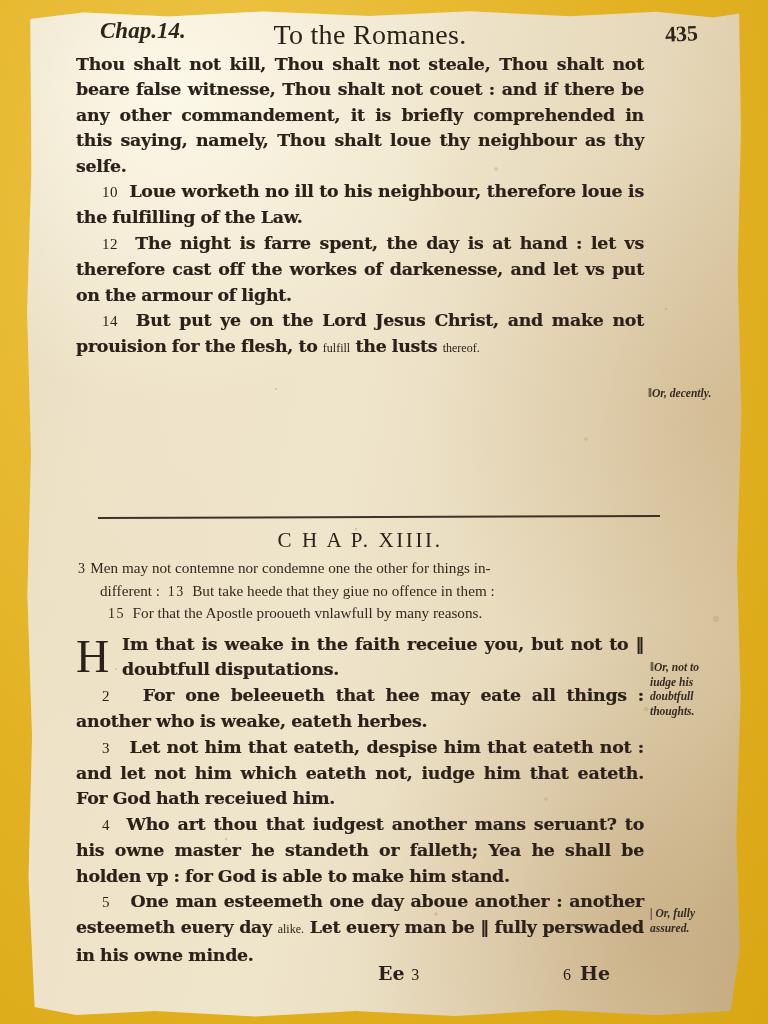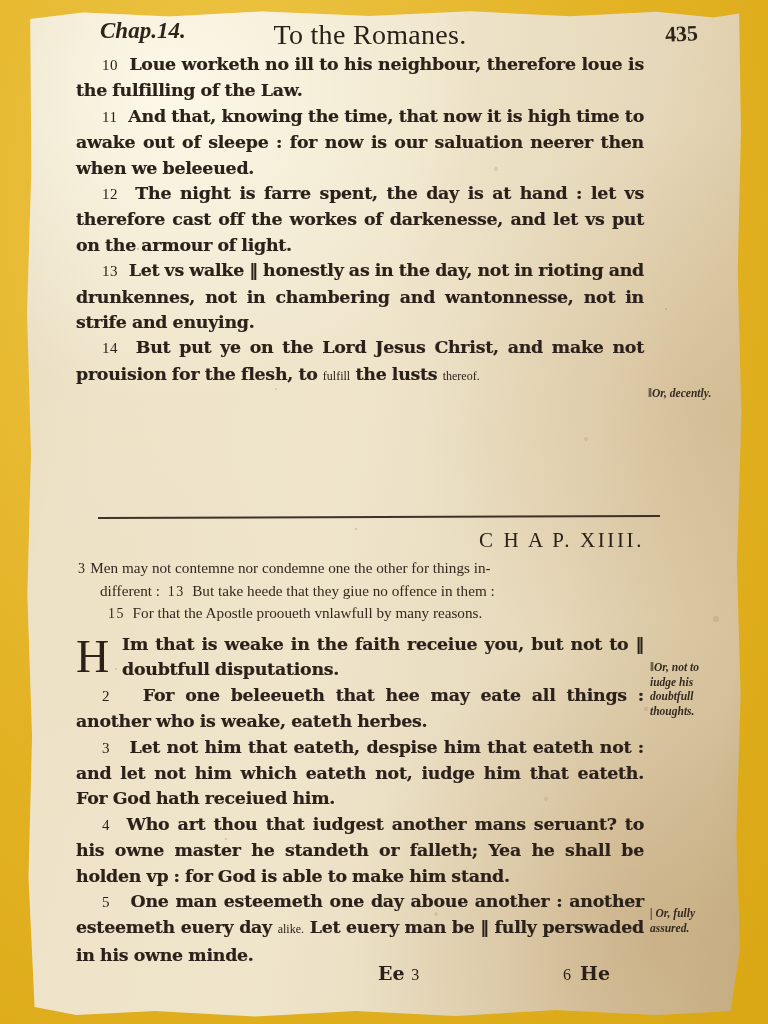--- a/index.html
+++ b/index.html
@@ -144,21 +144,21 @@
     border-top: 2.6px solid #2e241c;
     transform: rotate(-0.22deg);
     opacity: .92;
   }
 
   
   #chaphead {
     position: absolute;
     left: 76px; top: 528px;
     width: 568px;
-    text-align: right;
+    text-align: center;
     font-family: "Liberation Serif", serif;
     font-size: 21px;
     font-weight: 400;
     letter-spacing: 2.6px;
     color: #2b211a;
   }
 
   
   #argument {
     position: absolute;
@@ -250,28 +250,27 @@
   </div>
 
   <div id="runhead">
     <span class="chapno">Chap.14.</span>
     <span class="title">To the Romanes.</span>
     <span class="folio">435</span>
   </div>
 
   <div id="col">
 
+    <p class="bk"><span>Thou shalt not kill, Thou shalt not steale, Thou shalt not beare false witnesse, Thou shalt not couet : and if there be any other commandement, it is briefly comprehended in this saying, namely, Thou shalt loue thy neighbour as thy selfe.</span></p>
 
     <p class="bk ind"><span class="vn">10</span>&nbsp;&nbsp;<span>Loue worketh no ill to his neighbour, therefore loue is the fulfilling of the Law.</span></p>
 
-    <p class="bk ind"><span class="vn">11</span>&nbsp;&nbsp;<span>And that, knowing the time, that now it is high time to awake out of sleepe : for now is our saluation neerer then when we beleeued.</span></p>
 
     <p class="bk ind"><span class="vn">12</span>&nbsp;&nbsp;<span>The night is farre spent, the day is at hand : let vs therefore cast off the workes of darkenesse, and let vs put on the armour of light.</span></p>
 
-    <p class="bk ind"><span class="vn">13</span>&nbsp;&nbsp;<span>Let vs walke ‖ honestly as in the day, not in rioting and drunkennes, not in chambering and wantonnesse, not in strife and enuying.</span></p>
 
     <p class="bk ind"><span class="vn">14</span>&nbsp;&nbsp;<span>But put ye on the Lord Jesus Christ, and make not prouision for the flesh, to </span><span class="ital">fulfill</span><span> the lusts </span><span class="ital">thereof.</span></p>
   </div>
 
   <div id="rule"></div>
 
   <div id="chaphead">C H A P.   XIIII.</div>
 
   <div id="argument">
     <div class="ln l1"><span class="sn">3</span>&nbsp;<span>Men may not contemne nor condemne one the other for things in-</span></div>

